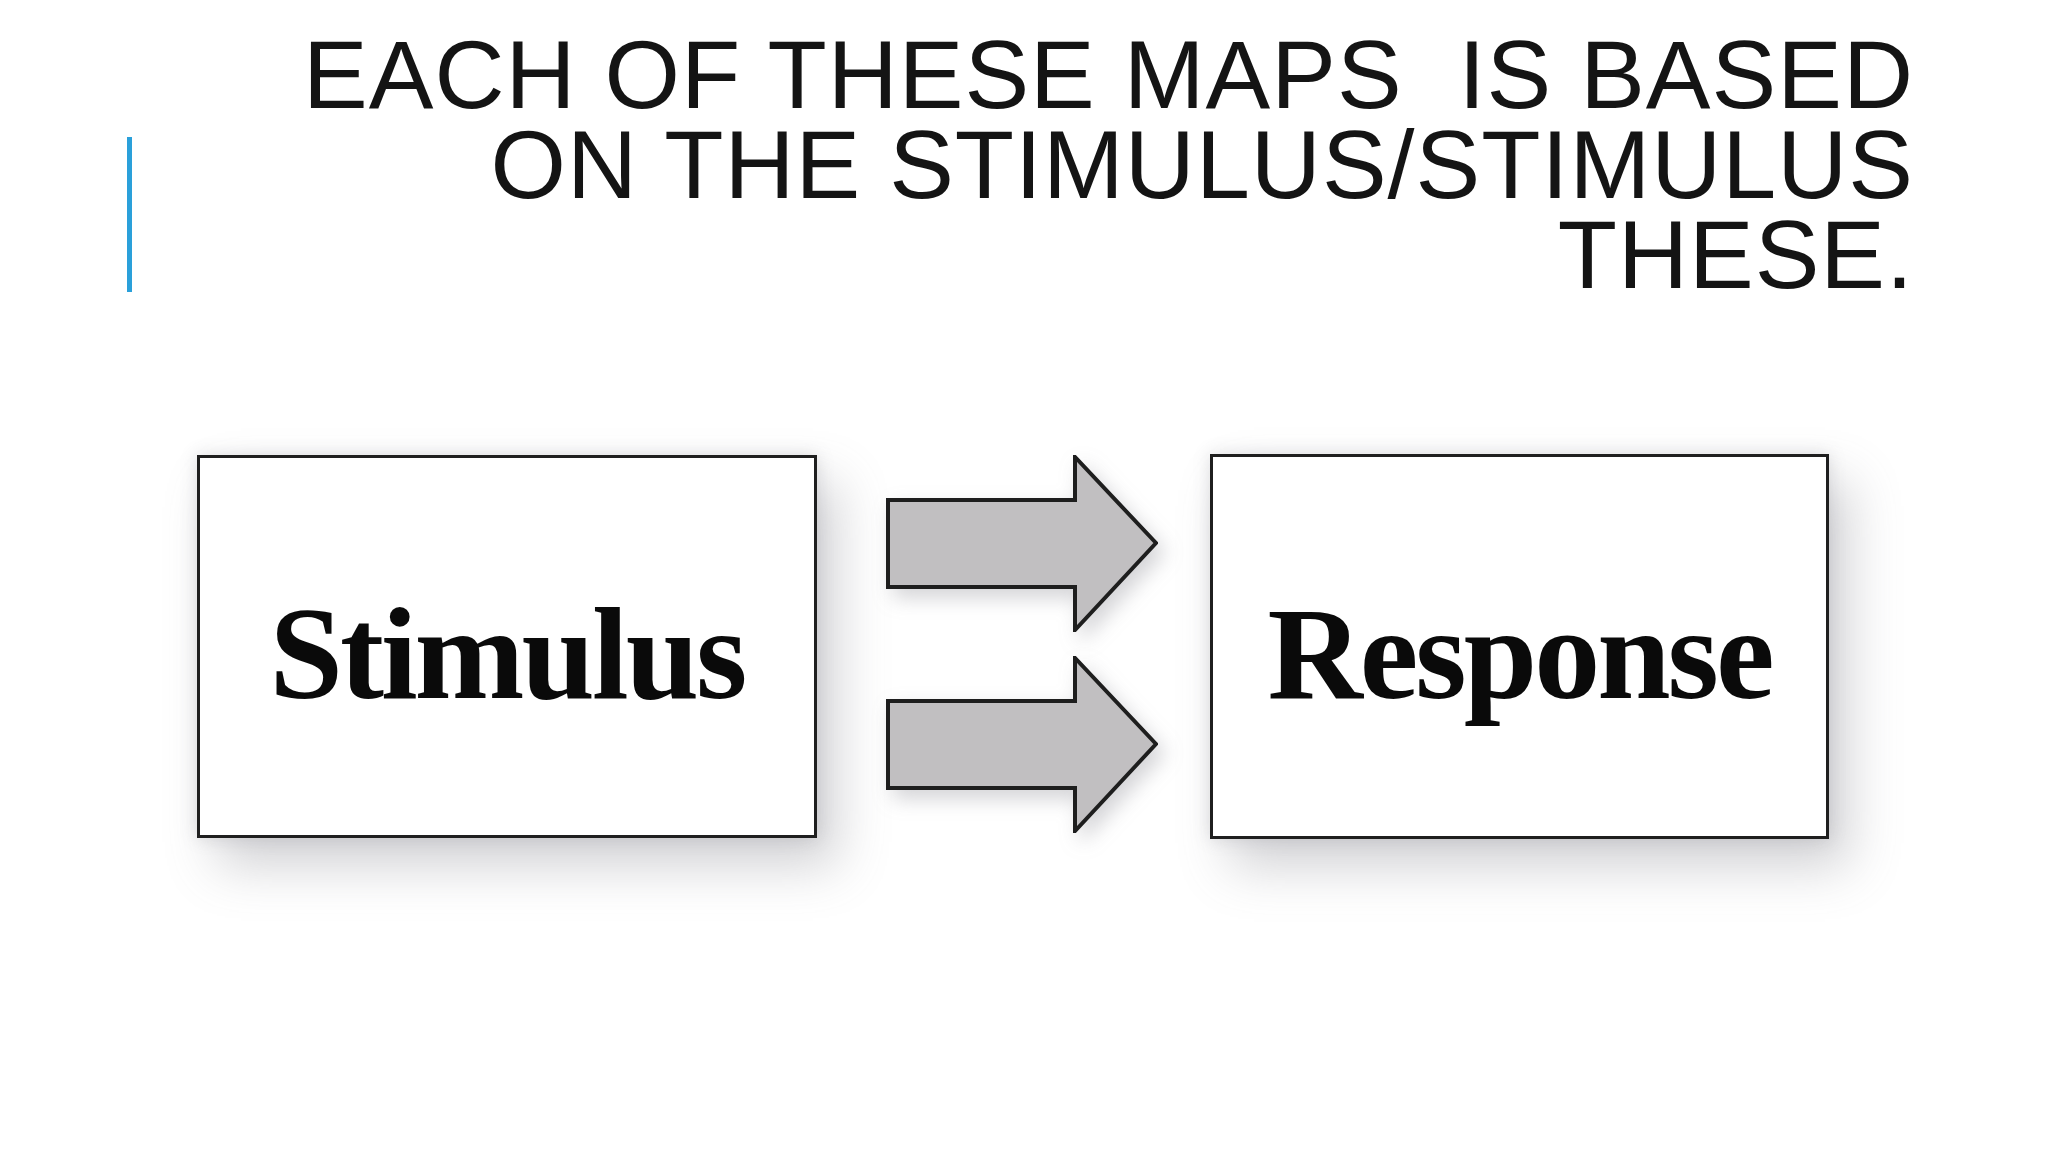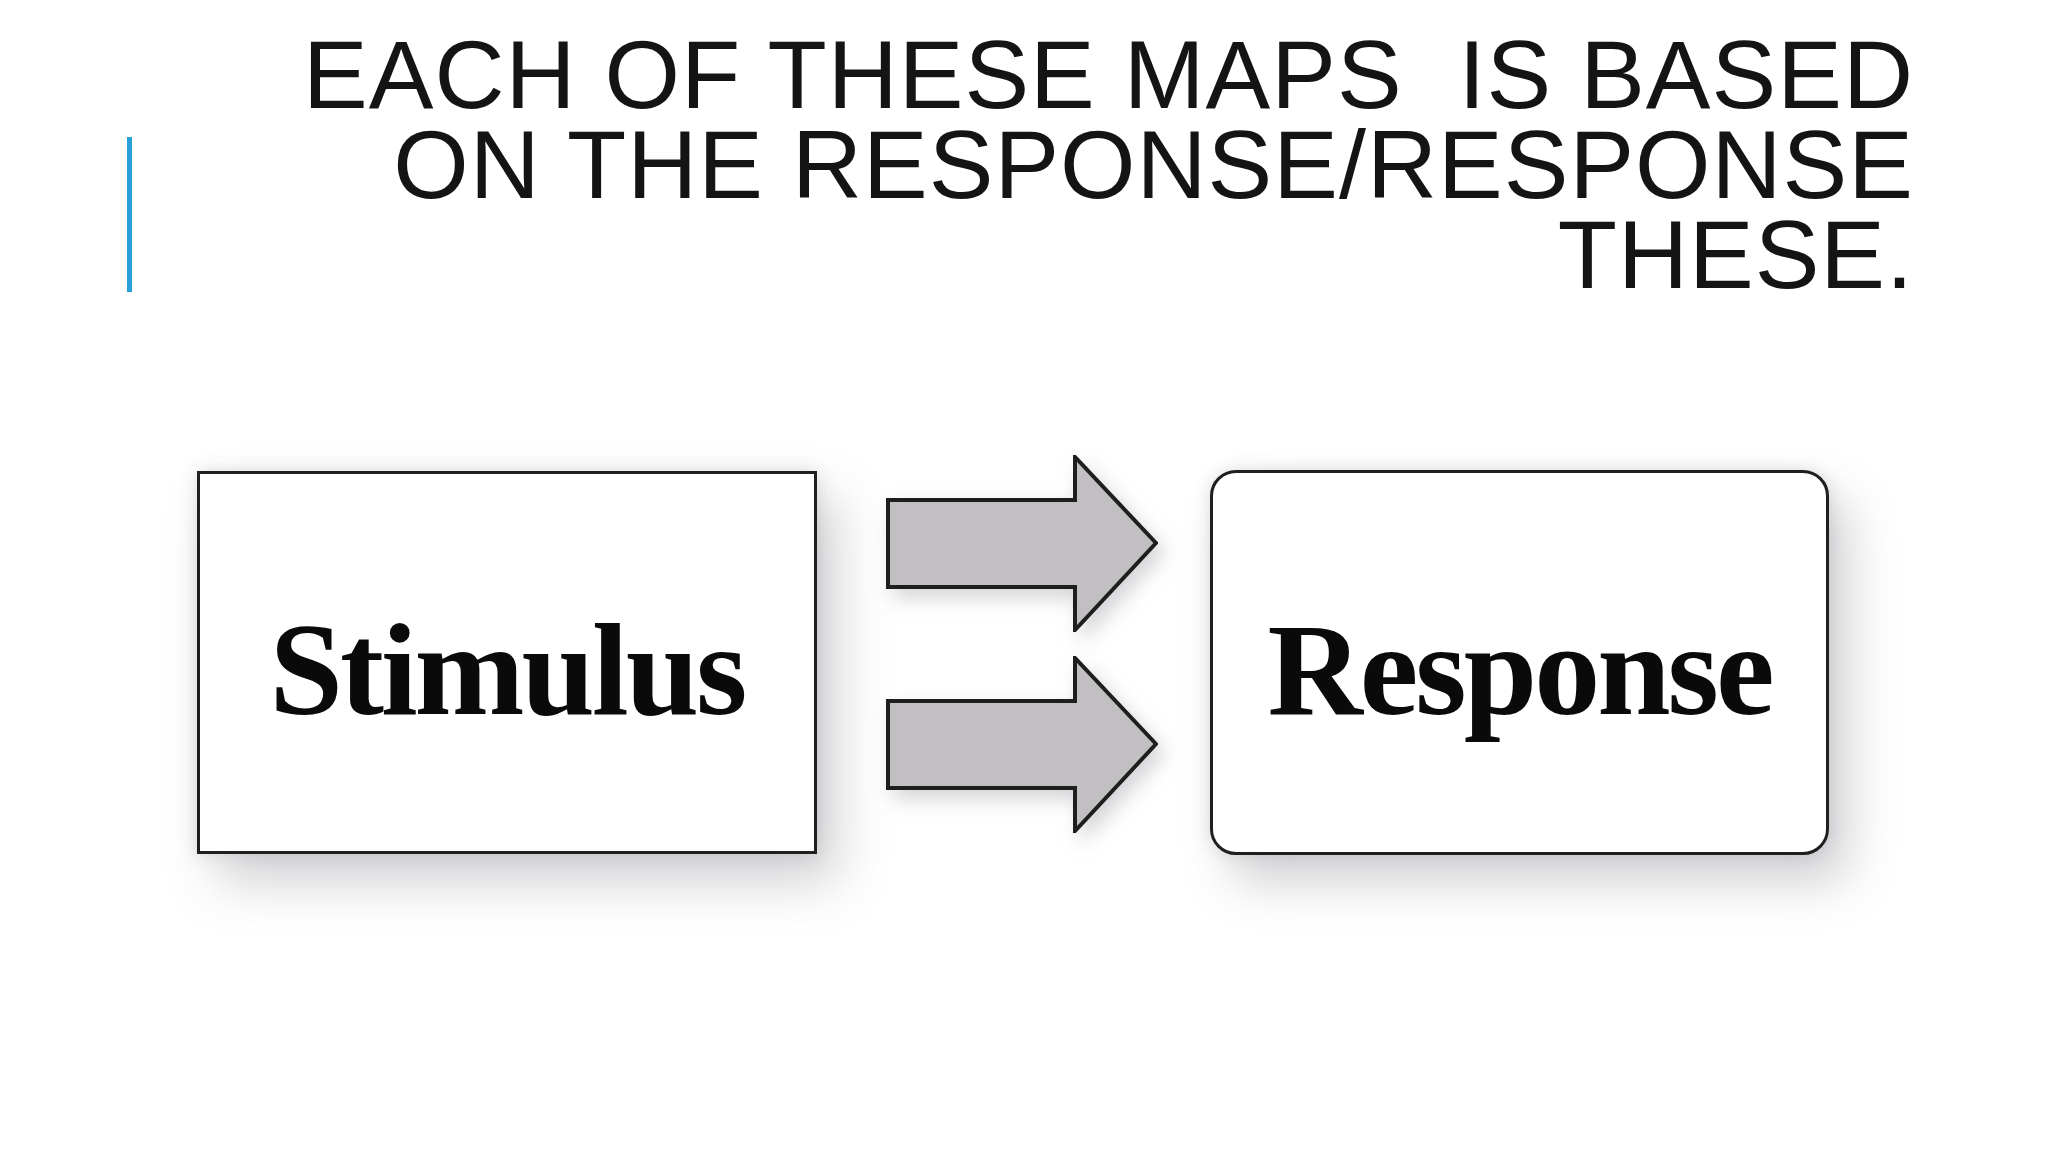--- a/index.html
+++ b/index.html
@@ -33,24 +33,23 @@
   }
   .title-line { white-space: pre; }
   .flow-box {
     position: absolute;
     background: #ffffff;
     border: 3px solid #1f1f1f;
     box-shadow: 0 0 16px rgba(115,115,125,0.22), 20px 28px 48px rgba(105,105,115,0.30);
     display: flex;
     align-items: center;
     justify-content: center;
-    margin-top: 16px;
   }
   .stimulus-box { left: 197px; top: 455px; width: 614px; height: 377px; }
-  .response-box { left: 1210px; top: 454px; width: 613px; height: 379px; border-radius: 26px; }
+  .response-box { left: 1210px; top: 454px; width: 613px; height: 379px; }
   .box-label {
     font-family: "Liberation Serif", serif;
     font-weight: 700;
     font-size: 132px;
     letter-spacing: -3px;
     color: #0a0a0a;
     padding-top: 14px;
     white-space: pre;
   }
   .flow-arrow {
@@ -67,21 +66,21 @@
 </style>
 </head>
 <body>
 
 <div class="slide">
 
   <div class="accent-bar"></div>
 
   <div class="title">
     <div class="title-line">EACH OF THESE MAPS  IS BASED</div>
-    <div class="title-line">ON THE RESPONSE/RESPONSE</div>
+    <div class="title-line">ON THE STIMULUS/STIMULUS</div>
     <div class="title-line">THESE.</div>
   </div>
 
   <div class="flow-box stimulus-box">
     <span class="box-label">Stimulus</span>
   </div>
 
   <div class="flow-arrow flow-arrow-top">
     <svg viewBox="0 0 272 177" preserveAspectRatio="none" aria-hidden="true">
       <polygon points="2,45 189,45 189,2 270,88 189,175 189,132 2,132" fill="#C1BFC1"></polygon>

